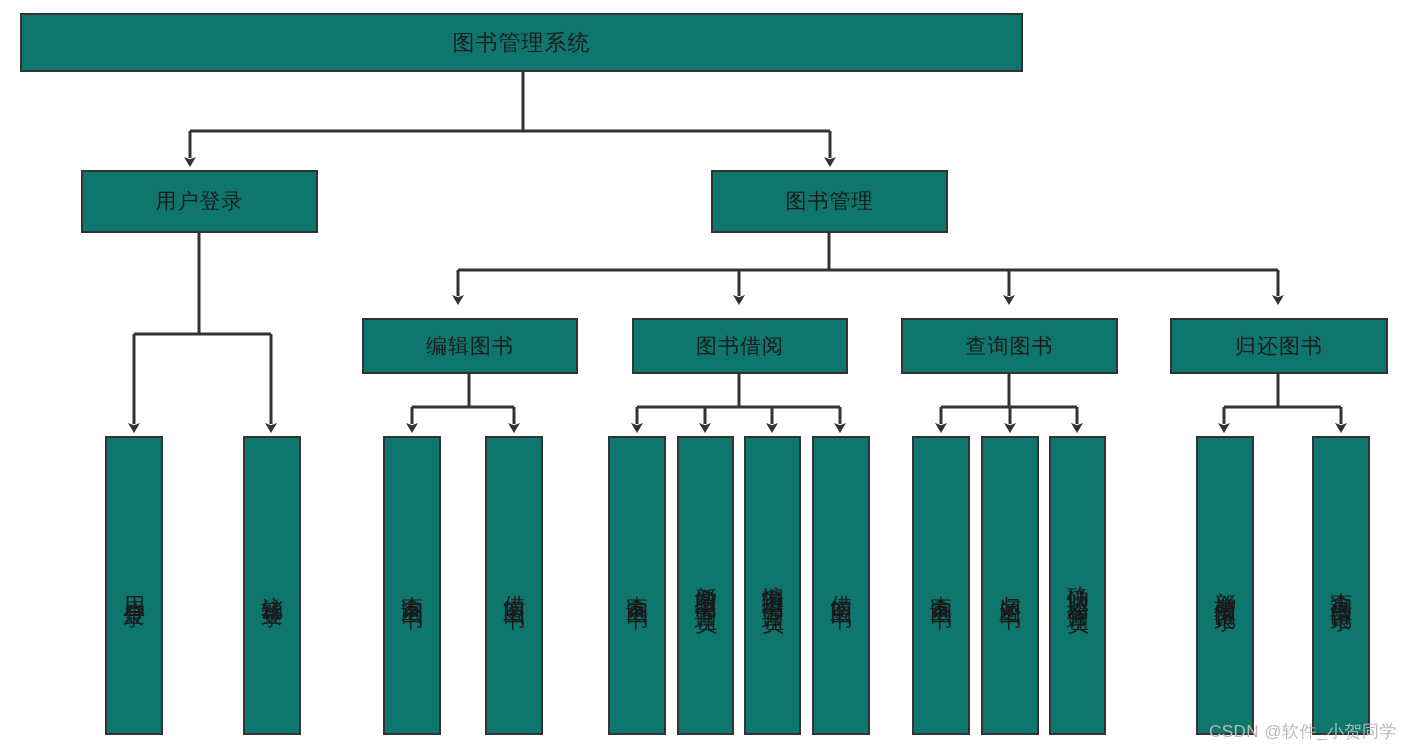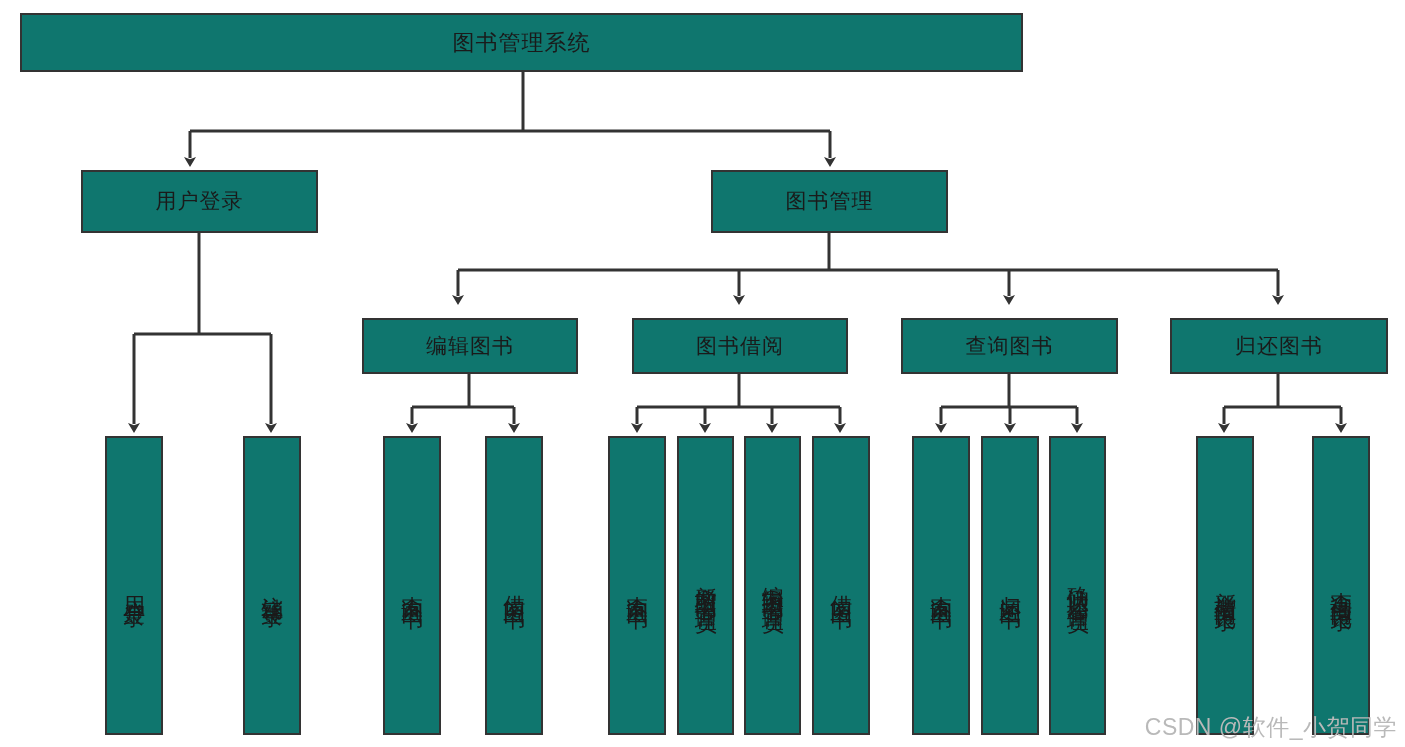--- a/index.html
+++ b/index.html
@@ -62,21 +62,21 @@
     text-orientation: upright;
     font-size: 22px;
     line-height: 1.12;
     letter-spacing: 4px;
     max-height: 100%;
   }
   #watermark {
     position: absolute;
     right: 8px;
     bottom: 4px;
-    font-size: 23px;
+    font-size: 17px;
     color: #b9b9b9;
     letter-spacing: 0.5px;
     white-space: nowrap;
     pointer-events: none;
   }
 </style>
 </head>
 <body>
 
 <div id="canvas">

